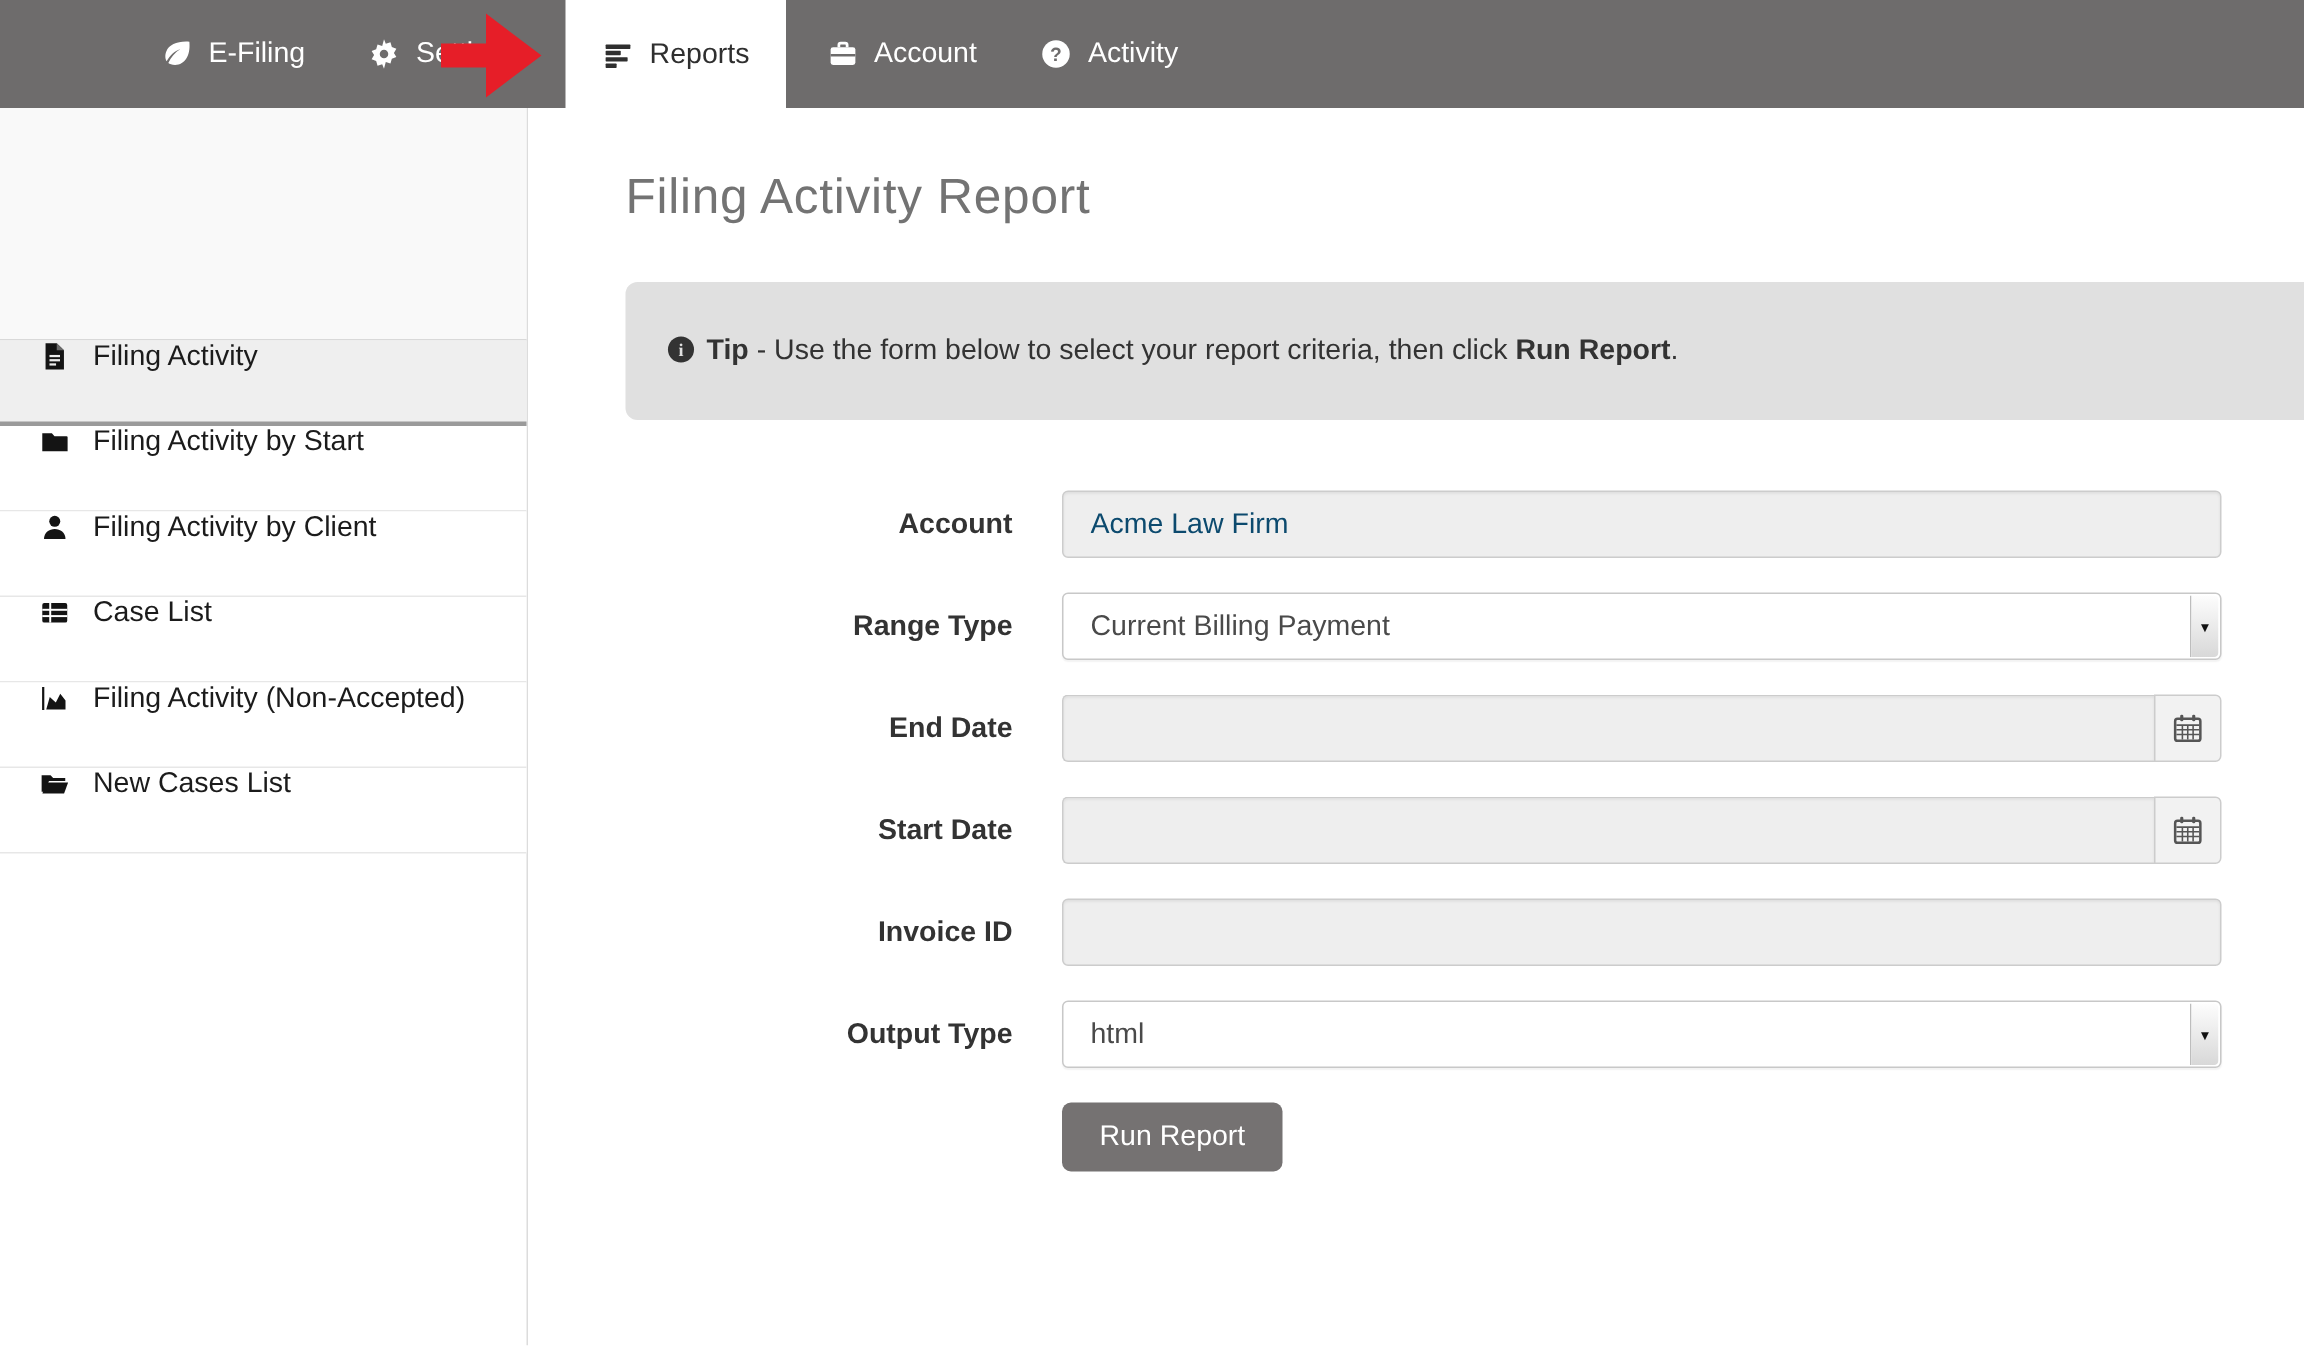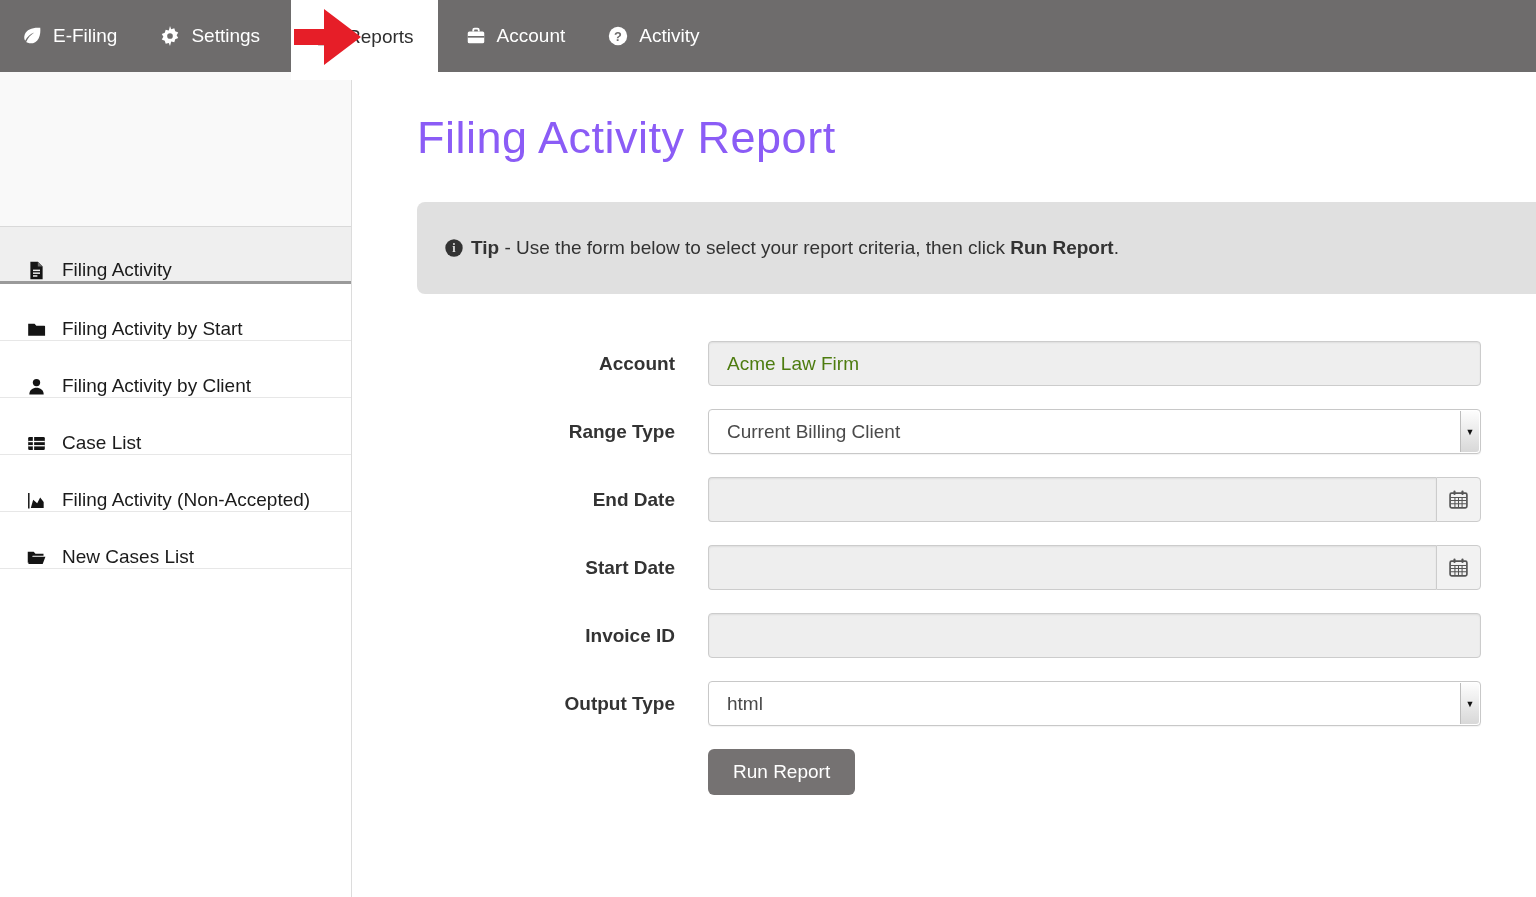--- a/index.html
+++ b/index.html
@@ -14,21 +14,21 @@
   html,body{margin:0;padding:0;}
   body{
     width:1536px;height:897px;position:relative;overflow:hidden;
     background:#fff;font-family:"Liberation Sans", sans-serif;color:#333;
   }
 
   
   .navbar{
     position:absolute;top:0;left:0;right:0;height:72px;
     background:var(--navbar-bg);display:flex;align-items:flex-start;
-    z-index:5;
+    padding-left:86px;z-index:5;
   }
   .nav-item{
     height:72px;display:flex;align-items:center;gap:10px;
     padding:0 21px;color:#fff;font-size:19px;cursor:pointer;white-space:nowrap;
   }
   .nav-item svg{width:22px;height:22px;flex:none;}
   .nav-item.tab-active{
     background:#fff;color:#2f2f2f;height:80px;padding:0 24px 6px;
     margin-left:10px;margin-right:6px;z-index:6;text-align:right;
   }
@@ -37,51 +37,51 @@
   }
 
   
   .sidebar{
     position:absolute;top:72px;left:0;bottom:0;width:352px;
     background:#fff;border-right:1px solid #dcdcdc;z-index:4;
   }
   .logo-block{height:154px;background:#f9f9f9;}
   .menu{border-top:1px solid #d9d9d9;}
   .menu-item{
-    height:57px;display:flex;align-items:flex-end;gap:15px;
+    height:57px;display:flex;align-items:flex-start;gap:15px;
     padding-left:26px;font-size:19px;color:#1b1b1b;
     border-bottom:1px solid #e7e7e7;cursor:pointer;background:#fff;
   }
   .menu-item svg{width:21px;height:21px;flex:none;}
   .menu-item.active{
     background:var(--sidebar-active-bg);
     border-bottom:3px solid #9a9a9a;
   }
 
   
   .main{position:absolute;left:352px;top:72px;right:0;bottom:0;background:#fff;}
   .page-title{
-    margin:40px 0 0 65px;font-size:45px;font-weight:400;color:#8b5cf6;letter-spacing:0.5px;
+    margin:40px 0 0 65px;font-size:33px;font-weight:400;color:#737373;letter-spacing:0.5px;
   }
   .tip-box{
     margin:38px 0 0 65px;background:var(--tip-bg);
     border-radius:8px 0 0 8px;padding:35px 20px 35px 27px;
     font-size:19px;color:#333;
   }
   .tip-box svg{width:20px;height:20px;vertical-align:-4px;margin-right:7px;}
   .tip-box b{font-weight:bold;}
 
   
   .report-form{margin-top:47px;}
   .form-row{display:flex;align-items:center;gap:33px;margin-bottom:23px;}
   .form-label{width:323px;text-align:right;font-weight:bold;font-size:19px;color:#333;flex:none;}
   .form-control-col{width:773px;flex:none;display:flex;align-items:center;}
   .input{
     height:45px;width:100%;border:1px solid #ccc;border-radius:4px;
-    padding:0 18px;font-size:19px;color:#4d7c0f;background:#fff;
+    padding:0 18px;font-size:19px;color:#0c4a6e;background:#fff;
     font-family:inherit;outline:none;
   }
   .input.gray{
     background:var(--disabled-input-bg);
     box-shadow:inset 0 1px 2px rgba(0,0,0,0.07);
   }
   .input-group{display:flex;width:100%;}
   .input-group .input{flex:1;border-radius:4px 0 0 4px;border-right:none;}
   .addon-btn{
     width:45px;height:45px;flex:none;background:#f2f2f2;
@@ -237,21 +237,21 @@
       <div class="form-label">Account</div>
       <div class="form-control-col">
         <input class="input gray" type="text" readonly="" value="Acme Law Firm" style="">
       </div>
     </div>
 
     <div class="form-row">
       <div class="form-label">Range Type</div>
       <div class="form-control-col">
         <div class="select">
-          <span>Current Billing Client</span>
+          <span>Current Billing Payment</span>
           <span class="select-arrow">▼</span>
         </div>
       </div>
     </div>
 
     <div class="form-row">
       <div class="form-label">End Date</div>
       <div class="form-control-col">
         <div class="input-group">
           <input class="input gray" type="text" readonly="" value="" style="">

